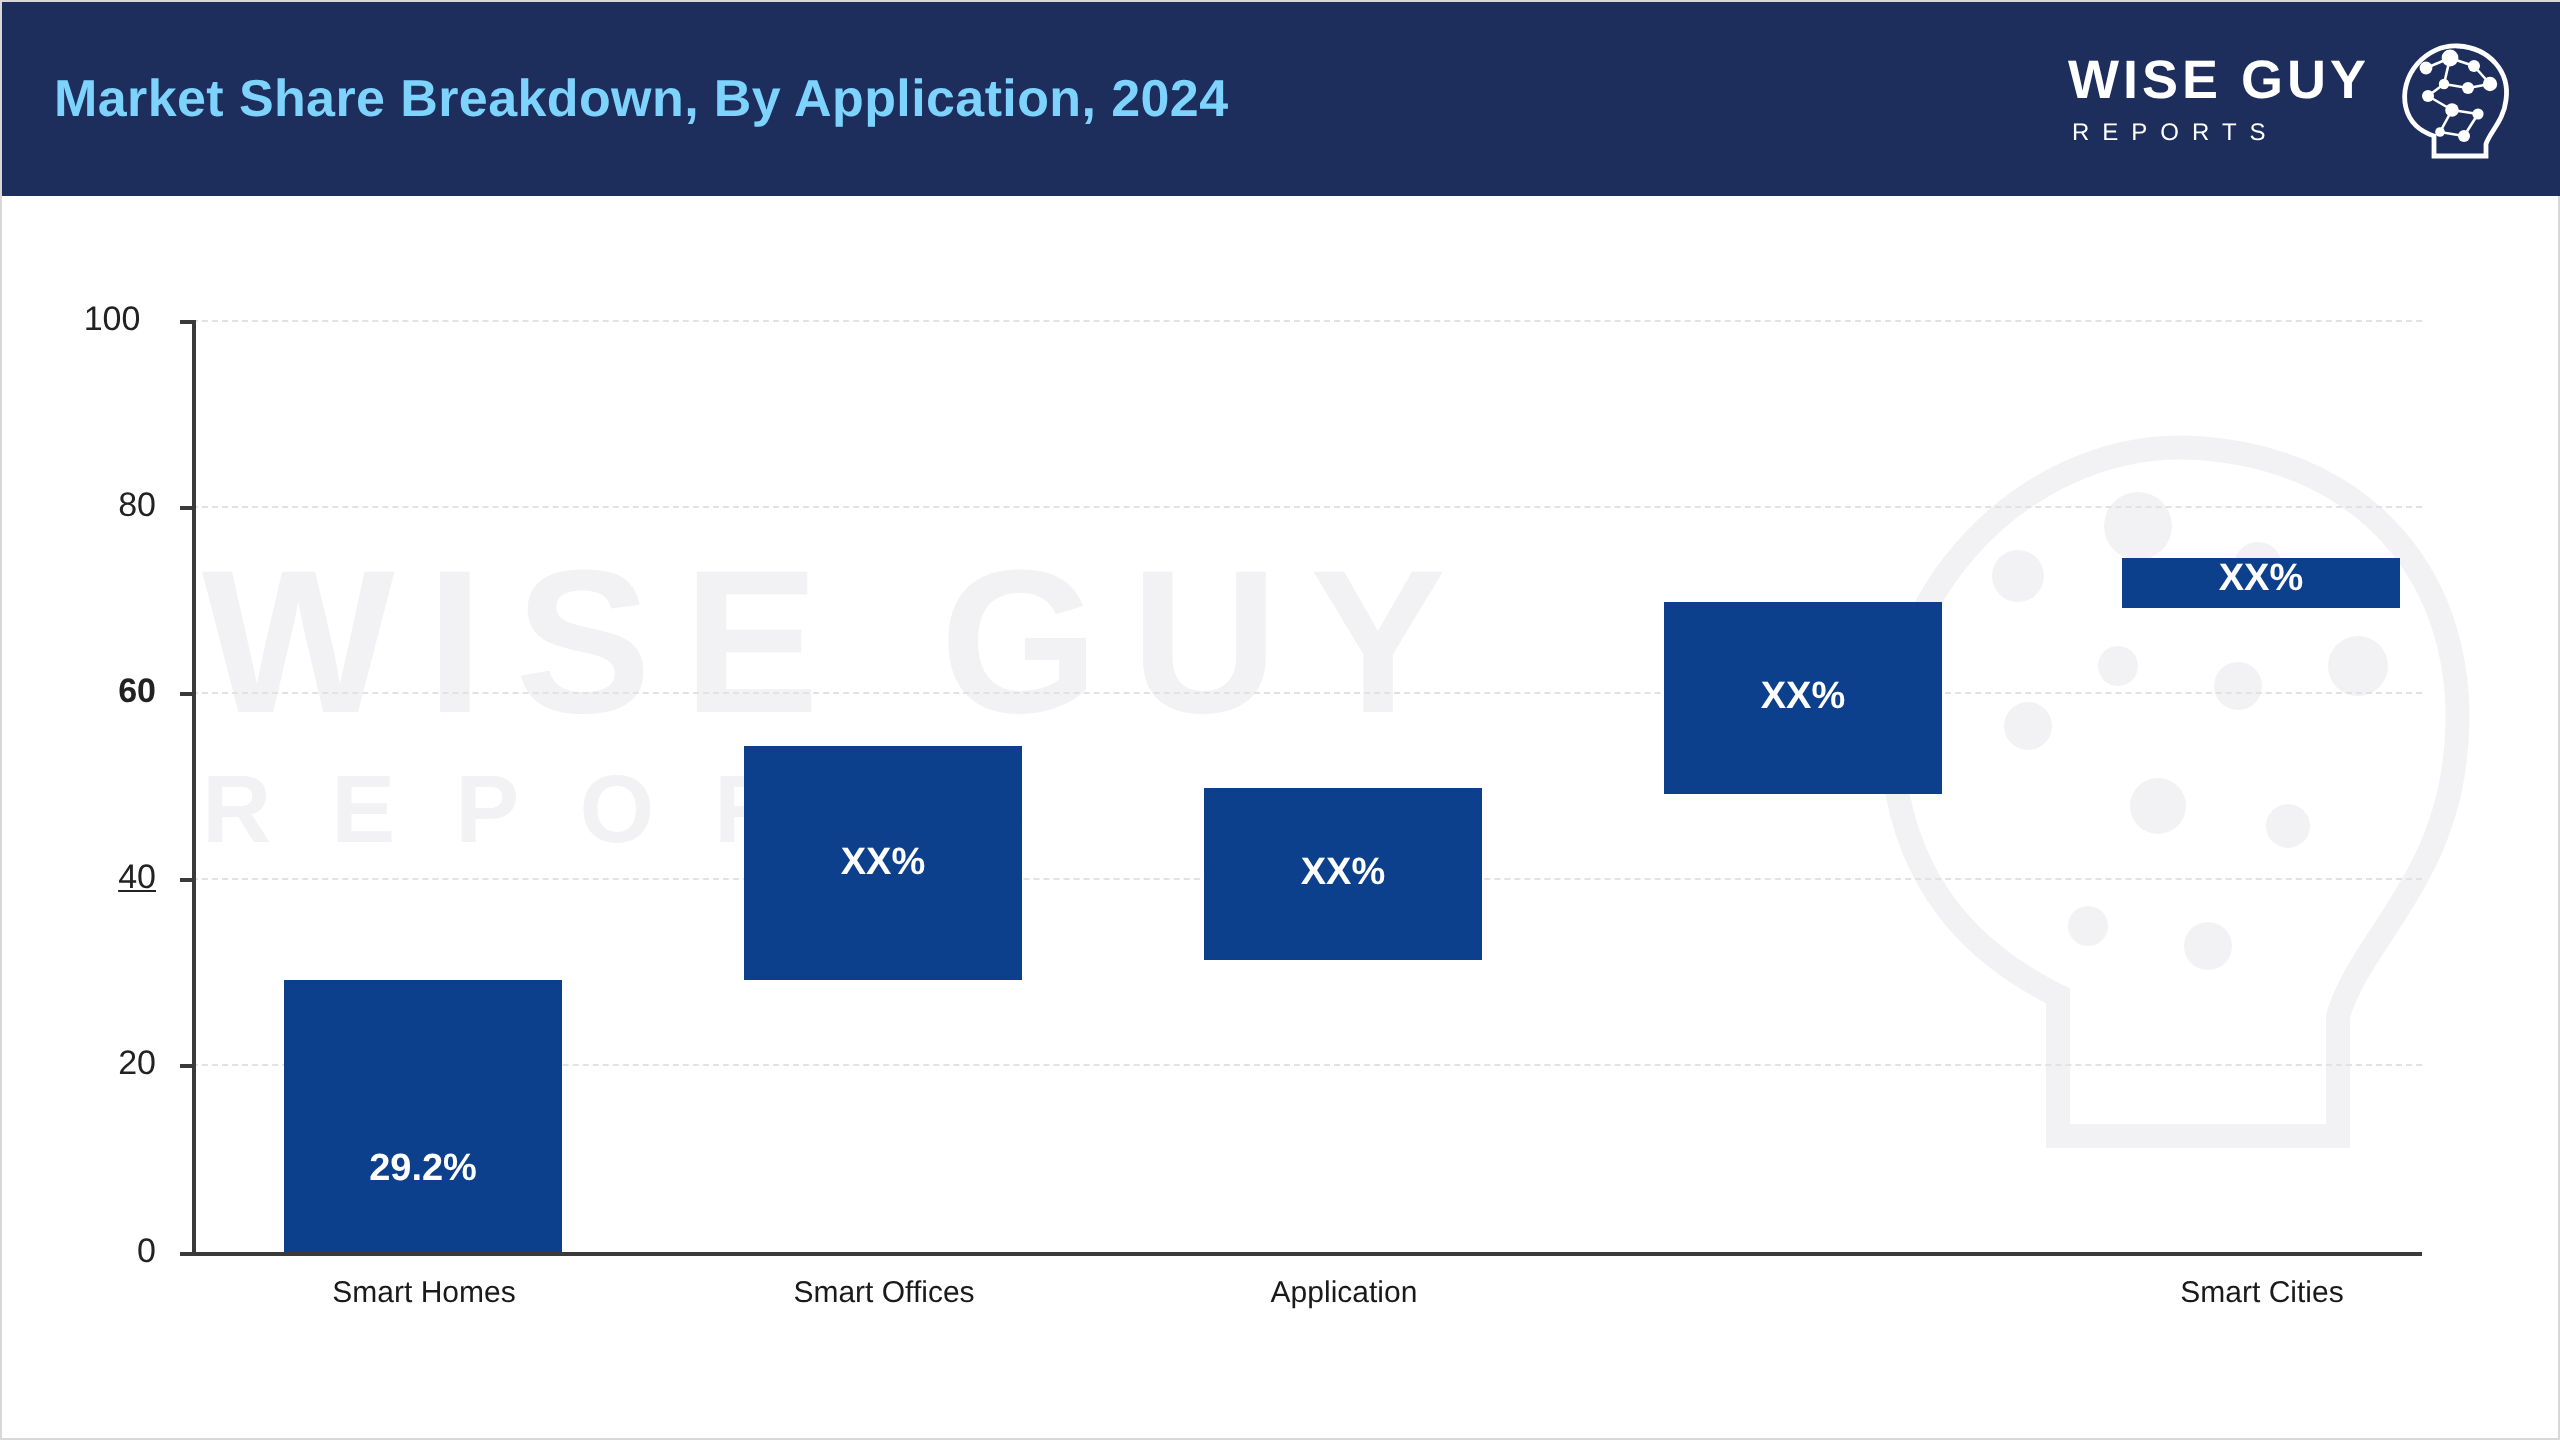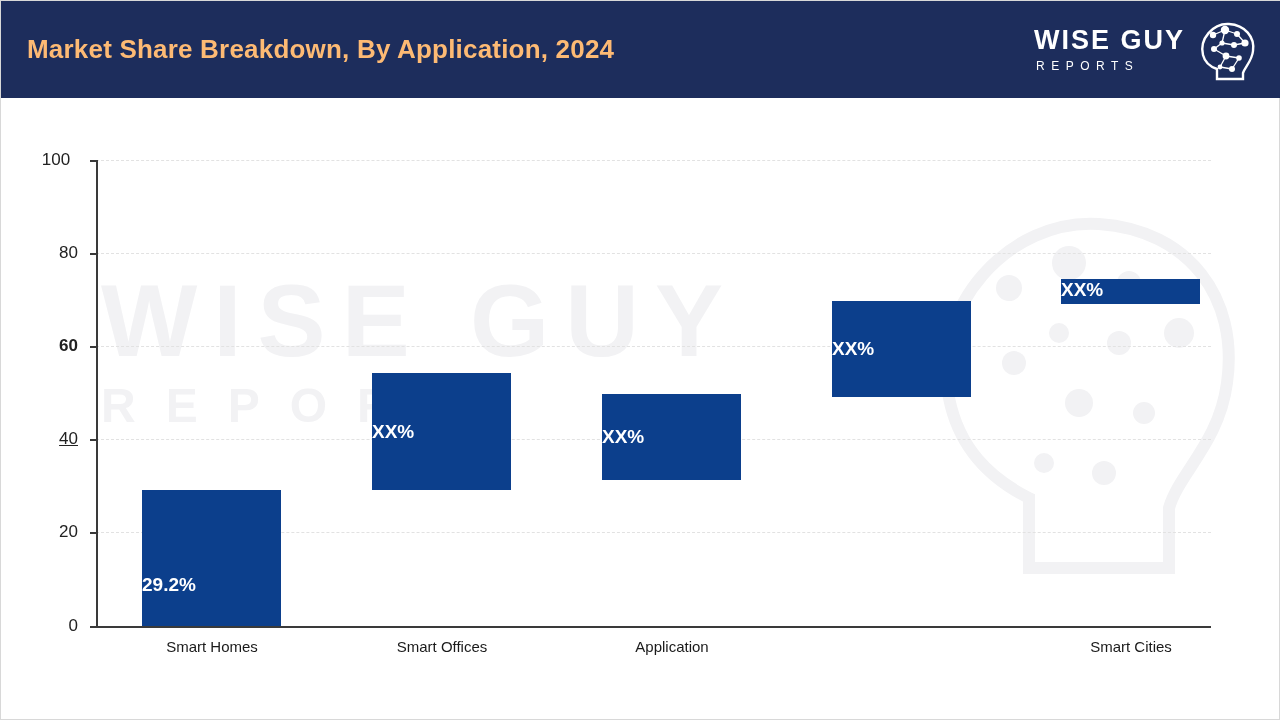--- a/index.html
+++ b/index.html
@@ -30,21 +30,21 @@
     width: 1280px;
     height: 97px;
     background: #1d2d5c;
     display: flex;
     align-items: center;
     justify-content: space-between;
     box-sizing: border-box;
     padding: 0 22px 0 26px;
   }
   .header-title {
-    color: #fdba74;
+    color: #7dd3fc;
     font-size: 26px;
     font-weight: bold;
     letter-spacing: 0.2px;
     white-space: nowrap;
   }
   .logo {
     display: flex;
     align-items: center;
     gap: 6px;
   }
@@ -158,21 +158,21 @@
   }
 
   .bar {
     position: absolute;
     background: #0c3f8c;
     box-sizing: border-box;
   }
   .bar-label {
     position: absolute;
     width: 100%;
-    text-align: left;
+    text-align: center;
     color: #ffffff;
     font-size: 19px;
     font-weight: bold;
     transform: translateY(-50%);
     white-space: nowrap;
   }
   .cat-label {
     position: absolute;
     text-align: center;
     font-size: 15px;

